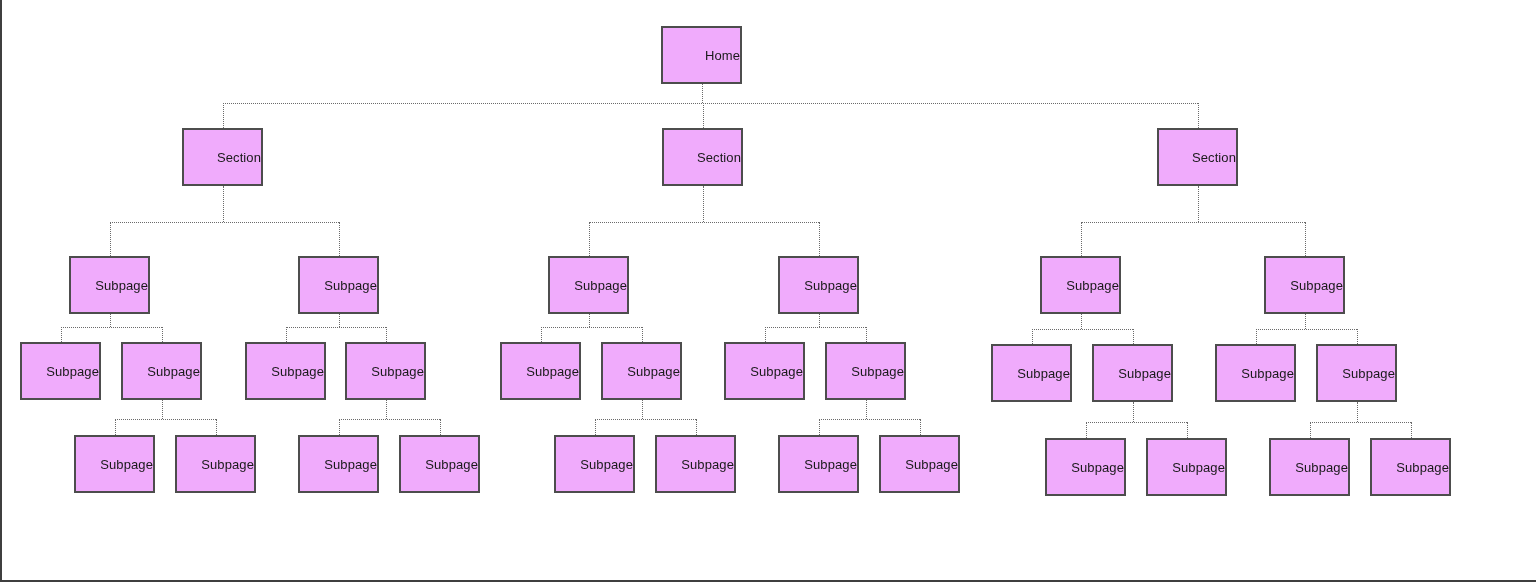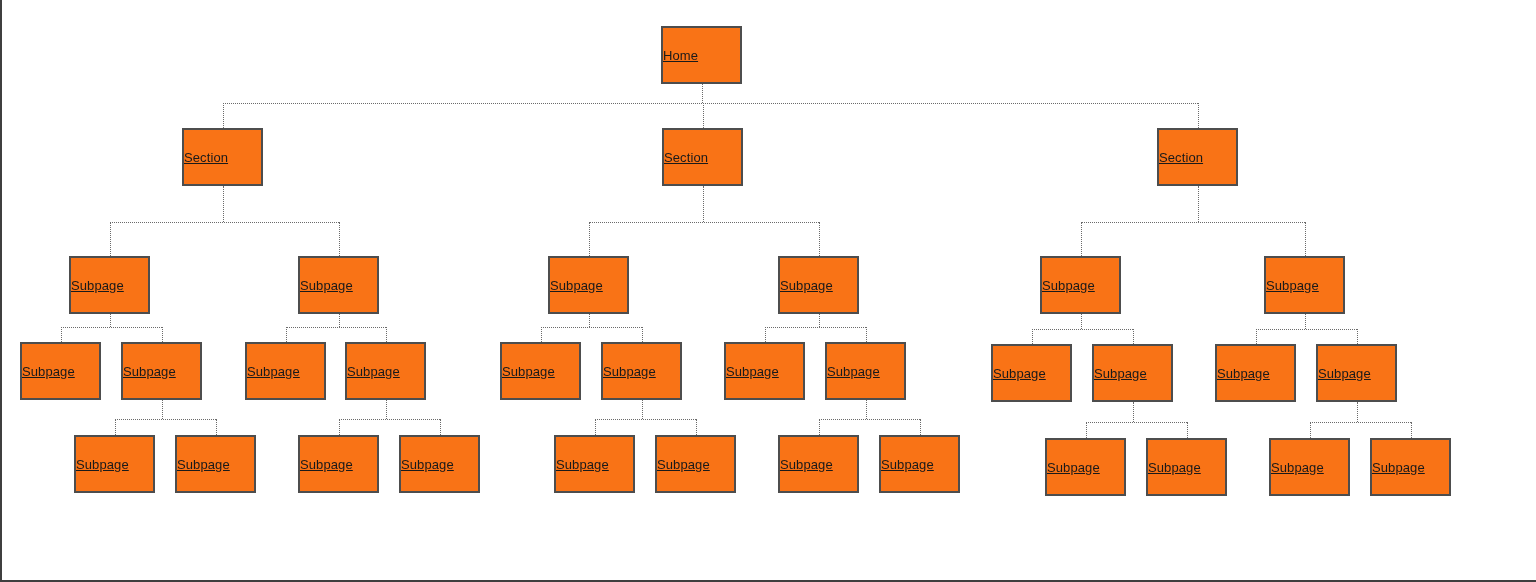--- a/index.html
+++ b/index.html
@@ -33,31 +33,30 @@
     bottom: 0;
     width: 1536px;
     height: 2px;
     background: #3f3f3f;
   }
   
   .node {
     position: absolute;
     box-sizing: border-box;
     border: 2px solid #4d4d4d;
-    background: #f97316;
+    background: #f0abfc;
     display: flex;
     align-items: center;
-    justify-content: flex-start;
+    justify-content: flex-end;
     color: #1a1a1a;
     font-size: 13px;
     line-height: 1;
     letter-spacing: 0.1px;
     white-space: nowrap;
     z-index: 2;
-    text-decoration: underline;
   }
   .node .node-label {
     pointer-events: none;
   }
   
   .conn-v {
     position: absolute;
     width: 0;
     border-left: 1px dotted #6b6b6b;
     z-index: 1;

